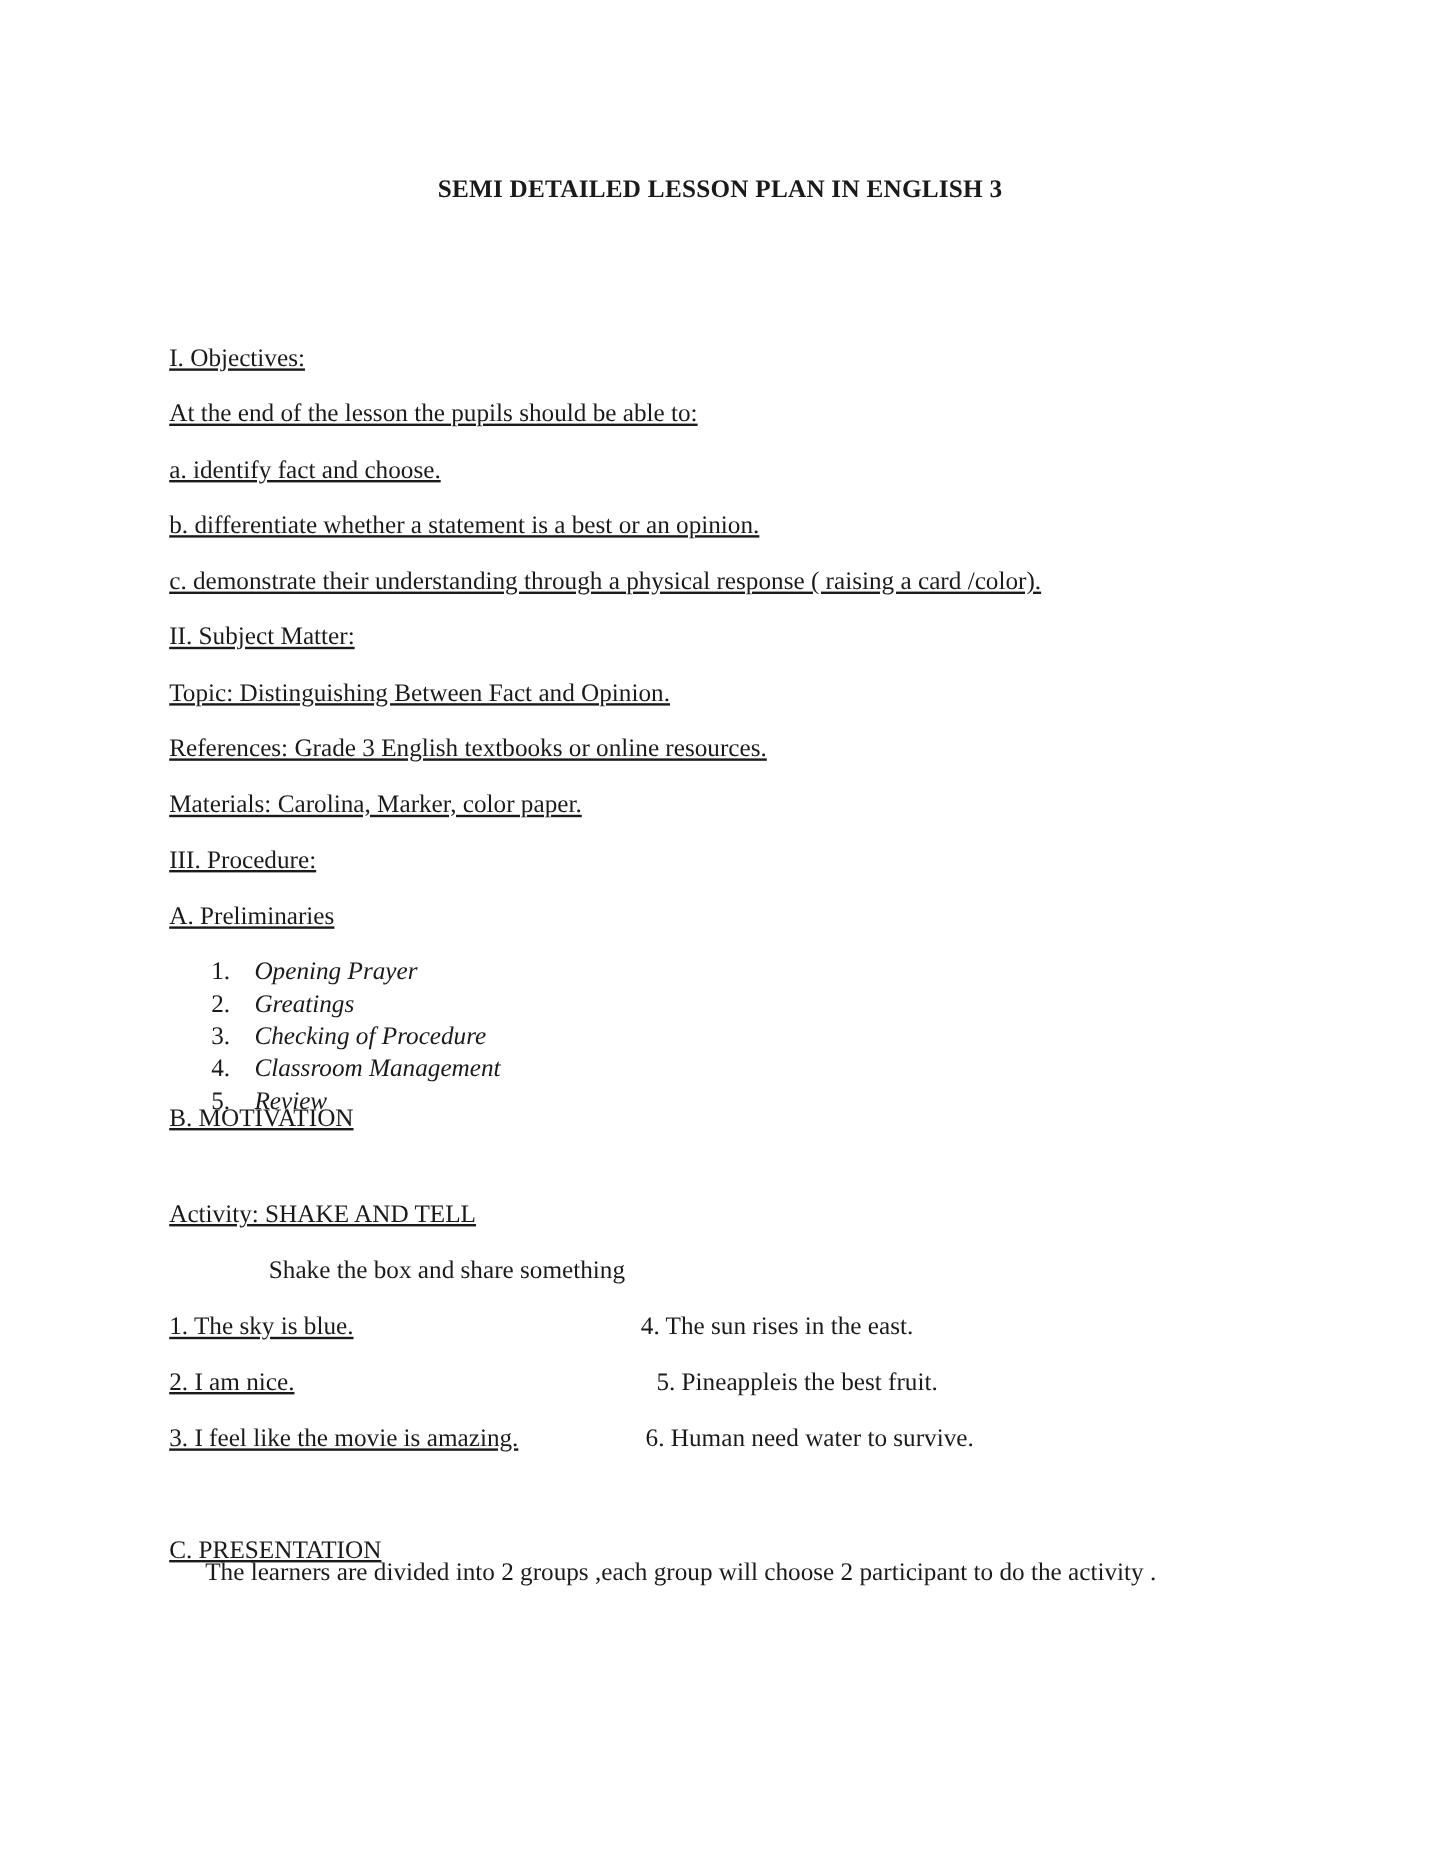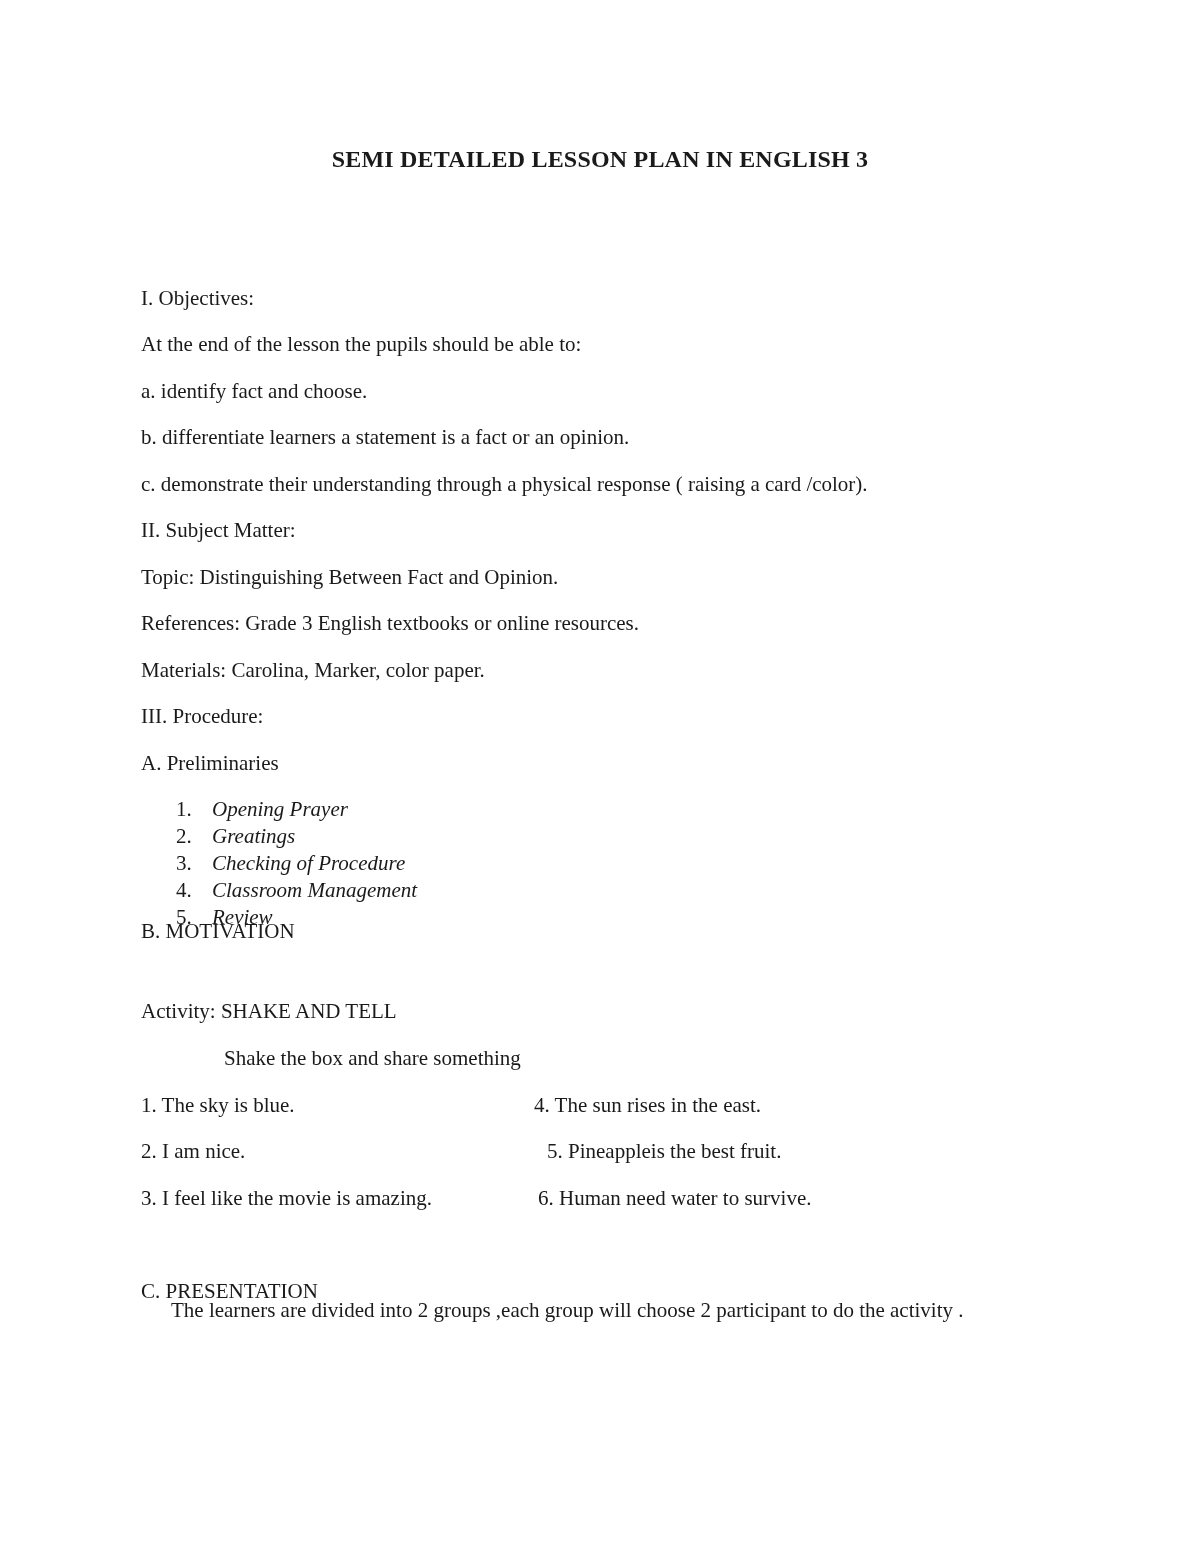--- a/index.html
+++ b/index.html
@@ -6,42 +6,42 @@
   body {
     width: 1200px; height: 1553px; position: relative; overflow: hidden;
     font-family: "Liberation Serif", "DejaVu Serif", serif;
     color: #1a1a1a;
     font-size: 21px;
   }
   .page { position: absolute; left: 0; top: 0; width: 1200px; height: 1553px; }
   .abs { position: absolute; white-space: nowrap; line-height: 1; }
   .title {
     left: 0; width: 1200px; text-align: center; top: 147px;
-    font-weight: bold; font-size: 24px; letter-spacing: 0.2px;
+    font-weight: bold; font-size: 21px; letter-spacing: 0.2px;
   }
-  .line { left: 141px; }
+  .line { left: 141px; text-decoration: underline; }
   .list-num { position: absolute; left: 176px; }
   .list-label { position: absolute; left: 212px; font-style: italic; }
   .indent-text { left: 224px; }
   .para {
     position: absolute; left: 141px; top: 1296px; width: 840px;
     white-space: normal; line-height: 29px; text-indent: 30px;
   }
 </style>
 </head>
 <body>
 
 <div class="page">
 
   <div class="abs title">SEMI DETAILED LESSON PLAN IN ENGLISH  3</div>
 
   <div class="abs line" style="top:288px">I. Objectives:</div>
   <div class="abs line" style="top:334px">At the end of the lesson the pupils should be able to:</div>
   <div class="abs line" style="top:381px">a. identify fact and choose.</div>
-  <div class="abs line" style="top:427px">b. differentiate learners a statement is a fact or an opinion.</div>
+  <div class="abs line" style="top:427px">b. differentiate whether a statement is a best or an opinion.</div>
   <div class="abs line" style="top:474px">c. demonstrate their understanding through a physical response ( raising a card /color).</div>
 
   <div class="abs line" style="top:520px">II. Subject Matter:</div>
   <div class="abs line" style="top:567px">Topic: Distinguishing Between Fact and Opinion.</div>
   <div class="abs line" style="top:613px">References: Grade 3 English textbooks or online resources.</div>
   <div class="abs line" style="top:660px">Materials: Carolina, Marker, color paper.</div>
 
   <div class="abs line" style="top:706px">III. Procedure:</div>
   <div class="abs line" style="top:753px">A. Preliminaries</div>
 

